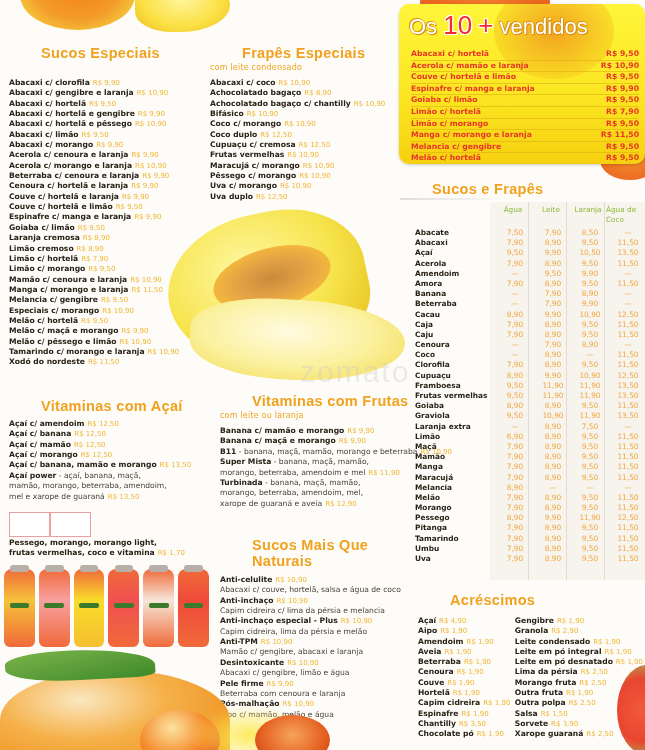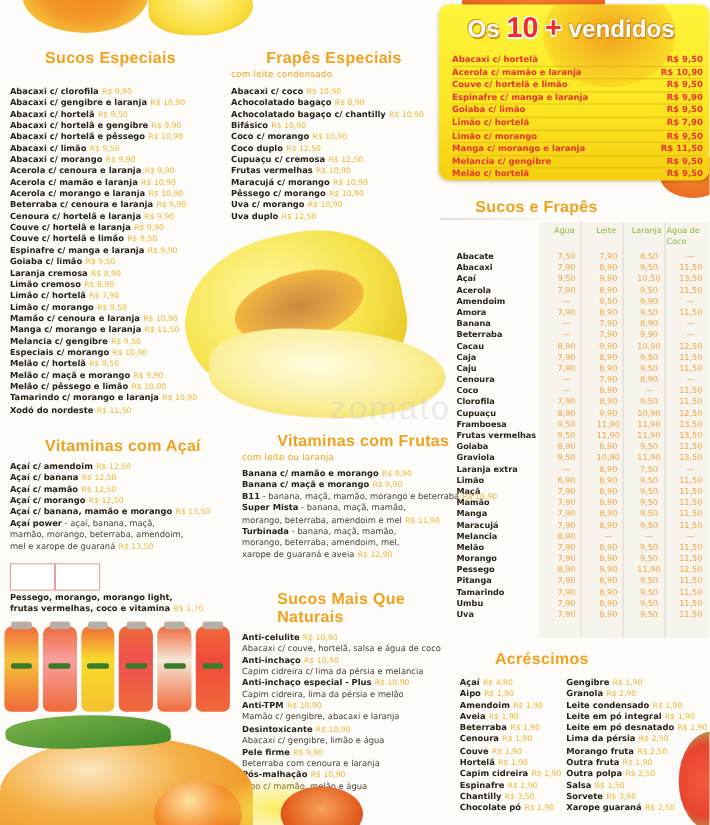--- a/index.html
+++ b/index.html
@@ -32,21 +32,21 @@
   .apple { left: 140px; top: 710px; width: 80px; height: 60px; border-radius: 50%; background: radial-gradient(ellipse at 40% 30%, #fde2a0 0%, #f48a2a 50%, #d43a1a 100%); }
   .apple2 { left: 255px; top: 715px; width: 75px; height: 50px; border-radius: 50%; background: radial-gradient(ellipse at 50% 40%, #f6a35a 0%, #e46020 60%, #c43818 100%); }
   .yellow-glow { left: 190px; top: 705px; width: 120px; height: 60px; border-radius: 50%; background: radial-gradient(ellipse, rgba(253,234,80,0.9) 0%, rgba(253,234,80,0) 70%); }
   .guava { left: 617px; top: 665px; width: 60px; height: 90px; border-radius: 50%; background: radial-gradient(ellipse at 40% 50%, #f25a3a 0%, #e84530 50%, #a8b050 80%, #7a9a30 100%); }
   .orange-top { left: 420px; top: -18px; width: 130px; height: 40px; border-radius: 50%; background: radial-gradient(ellipse, #f07a2a 0%, #e85a1a 100%); }
   .orange-right { left: 600px; top: 140px; width: 60px; height: 40px; border-radius: 50%; background: radial-gradient(ellipse, #f38a2a 0%, #e86020 100%); }
 
   
   .best { left: 399px; top: 4px; width: 246px; height: 160px; border-radius: 10px; background: linear-gradient(180deg, #fff53a 0%, #fbe520 60%, #f6d010 100%); box-shadow: 0 1px 3px rgba(0,0,0,0.2); overflow: hidden; }
   .best-blob { position: absolute; left: 95px; top: -20px; width: 120px; height: 95px; border-radius: 50%; background: radial-gradient(ellipse, #f2a320 0%, rgba(246,200,30,0.5) 70%, rgba(246,200,30,0) 100%); }
-  .best-title { position: absolute; left: 26px; top: 6px; font-family: "Liberation Sans", sans-serif; font-weight: bold; font-size: 22px; color: #fff; white-space: nowrap; text-shadow: 0 0 2px #c08010, 1px 1px 0 #e09010, -1px -1px 0 #e0a010; }
+  .best-title { position: absolute; left: 10px; top: 6px; font-family: "Liberation Sans", sans-serif; font-weight: normal; font-size: 22px; color: #fff; white-space: nowrap; text-shadow: 0 0 2px #c08010, 1px 1px 0 #e09010, -1px -1px 0 #e0a010; }
   .best-title .num { color: #f52a2a; font-size: 26px; text-shadow: 0 0 2px #fff, 1px 1px 0 #fff, -1px -1px 0 #fff, 1px -1px 0 #fff, -1px 1px 0 #fff; }
   .best-title .plus { color: #f52a2a; font-size: 26px; text-shadow: 0 0 2px #fff, 1px 1px 0 #fff, -1px -1px 0 #fff, 1px -1px 0 #fff, -1px 1px 0 #fff; }
   .best-list { position: absolute; left: 12px; top: 45px; width: 228px; list-style: none; }
   .best-list li { display: flex; justify-content: space-between; font-size: 7.7px; line-height: 10.6px; color: #e8332a; font-weight: bold; border-bottom: 1px solid rgba(220,170,20,0.55); }
   .best-list li .bp { color: #e8332a; }
   .th { position: absolute; top: 0; font-size: 7.3px; color: #8db83a; line-height: 9.5px; text-align: center; }
   .col-bg { position: absolute; top: 202px; width: 1px; height: 378px; background: #ddd6cc; }
   .trow { position: relative; height: 10.2px; font-size: 7.4px; }
   .trow .tn { position: absolute; left: 10px; font-weight: bold; color: #2a2218; white-space: nowrap; line-height: 10.2px; }
   .trow .tv { position: absolute; width: 40px; text-align: center; color: #f2a640; line-height: 10.2px; }
@@ -72,21 +72,20 @@
   <div class="section-title">Sucos Especiais</div>
   <ul class="items" id="list-sucos" style="margin-top:17px;">
       <li><span>Abacaxi c/ clorofila</span><span class="price">R$ 9,90</span></li>
       <li><span>Abacaxi c/ gengibre e laranja</span><span class="price">R$ 10,90</span></li>
       <li><span>Abacaxi c/ hortelã</span><span class="price">R$ 9,50</span></li>
       <li><span>Abacaxi c/ hortelã e gengibre</span><span class="price">R$ 9,90</span></li>
       <li><span>Abacaxi c/ hortelã e pêssego</span><span class="price">R$ 10,90</span></li>
       <li><span>Abacaxi c/ limão</span><span class="price">R$ 9,50</span></li>
       <li><span>Abacaxi c/ morango</span><span class="price">R$ 9,90</span></li>
       <li><span>Acerola c/ cenoura e laranja</span><span class="price">R$ 9,90</span></li>
-      <li><span>Acerola c/ mamão e laranja</span><span class="price">R$ 10,90</span></li>
       <li><span>Acerola c/ morango e laranja</span><span class="price">R$ 10,90</span></li>
       <li><span>Beterraba c/ cenoura e laranja</span><span class="price">R$ 9,90</span></li>
       <li><span>Cenoura c/ hortelã e laranja</span><span class="price">R$ 9,90</span></li>
       <li><span>Couve c/ hortelã e laranja</span><span class="price">R$ 9,90</span></li>
       <li><span>Couve c/ hortelã e limão</span><span class="price">R$ 9,50</span></li>
       <li><span>Espinafre c/ manga e laranja</span><span class="price">R$ 9,90</span></li>
       <li><span>Goiaba c/ limão</span><span class="price">R$ 9,50</span></li>
       <li><span>Laranja cremosa</span><span class="price">R$ 8,90</span></li>
       <li><span>Limão cremoso</span><span class="price">R$ 8,90</span></li>
       <li><span>Limão c/ hortelã</span><span class="price">R$ 7,90</span></li>

